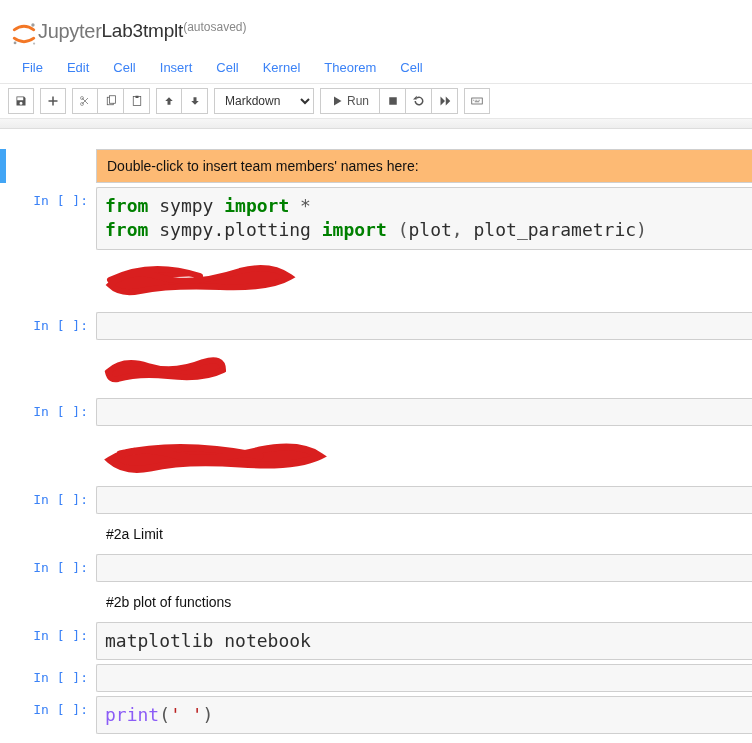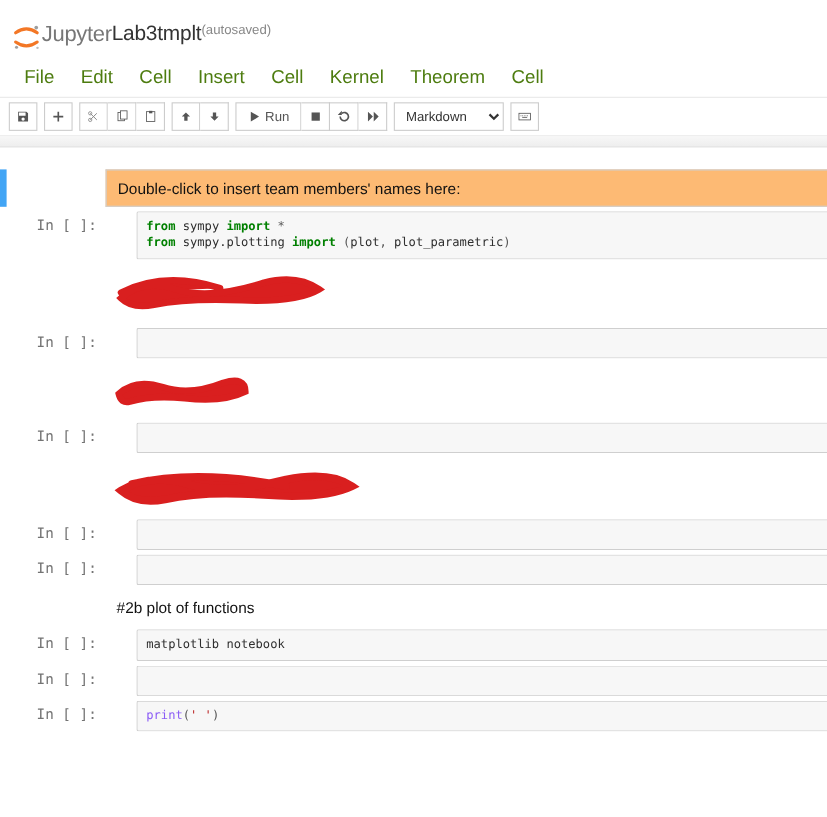--- a/index.html
+++ b/index.html
@@ -38,22 +38,22 @@
       color: #888;
     }
     
     .menubar {
       display: flex;
       padding: 2px 10px 0;
       border-bottom: 1px solid #e7e7e7;
     }
     .menu-item {
       padding: 6px 12px 8px;
-      font-size: 17px;
-      color: #4d7c0f;
+      font-size: 13px;
+      color: #3b82f6;
       cursor: pointer;
     }
     
     .toolbar {
       display: flex;
       align-items: center;
       padding: 4px 8px;
       gap: 0;
       border-bottom: 1px solid #e7e7e7;
       background: #fff;
@@ -106,40 +106,39 @@
     }
     .cell.selected .cell-left-bar {
       background: #42A5F5;
     }
     .prompt {
       width: 90px;
       padding: 6px 8px 6px 0;
       text-align: right;
       font-family: monospace;
       font-size: 13px;
-      color: #737373;
+      color: #3b82f6;
       flex-shrink: 0;
     }
     .cell-content {
       flex: 1;
       min-width: 0;
     }
     .input-area {
       background: #f7f7f7;
       border: 1px solid #cfcfcf;
       border-right: none;
       border-radius: 2px 0 0 2px;
       padding: 6px 8px;
       font-family: "DejaVu Sans Mono", Menlo, Consolas, monospace;
-      font-size: 11px;
+      font-size: 18px;
       line-height: 1.35;
       white-space: pre;
       overflow: hidden;
       min-height: 28px;
-      margin-left: 28px;
     }
     .input-area.empty { padding: 8px 8px; }
     .md-content {
       padding: 8px 10px;
       font-size: 14px;
       color: #111;
     }
     .cell.selected .md-content-wrap {
       border: 1px solid #cfcfcf;
       border-right: none;
@@ -227,47 +226,47 @@
           <path fill="#555" d="M8 3l5 5H10v5H6V8H3l5-5z"></path>
         </svg>
     </button>
     <button class="tbtn">
       <svg viewBox="0 0 16 16">
           <path fill="#555" d="M8 13l5-5H10V3H6v5H3l5 5z"></path>
         </svg>
     </button>
   </div>
   <div class="toolbar-group">
-    <button class="tbtn tbtn-run">
-      <svg viewBox="0 0 16 16">
-          <path fill="#555" d="M4 2l10 6-10 6V2z"></path>
-        </svg>
-      <span>Run</span>
-    </button>
-    <button class="tbtn">
-      <svg viewBox="0 0 16 16">
-          <rect x="3" y="3" width="10" height="10" fill="#555"></rect>
-        </svg>
-    </button>
-    <button class="tbtn">
-      <svg viewBox="0 0 16 16">
-          <path fill="none" stroke="#555" stroke-width="2" d="M3 8a5 5 0 1 0 2-4"></path>
-          <path fill="#555" d="M5 1v5H0z"></path>
-        </svg>
-    </button>
-    <button class="tbtn">
-      <svg viewBox="0 0 16 16">
-          <path fill="#555" d="M2 2l6 6-6 6V2zm7 0l6 6-6 6V2z"></path>
-        </svg>
-    </button>
-  </div>
-  <div class="toolbar-group">
     <select class="cell-type-select">
       <option>Markdown</option>
     </select>
+  </div>
+  <div class="toolbar-group">
+    <button class="tbtn tbtn-run">
+      <svg viewBox="0 0 16 16">
+          <path fill="#555" d="M4 2l10 6-10 6V2z"></path>
+        </svg>
+      <span>Run</span>
+    </button>
+    <button class="tbtn">
+      <svg viewBox="0 0 16 16">
+          <rect x="3" y="3" width="10" height="10" fill="#555"></rect>
+        </svg>
+    </button>
+    <button class="tbtn">
+      <svg viewBox="0 0 16 16">
+          <path fill="none" stroke="#555" stroke-width="2" d="M3 8a5 5 0 1 0 2-4"></path>
+          <path fill="#555" d="M5 1v5H0z"></path>
+        </svg>
+    </button>
+    <button class="tbtn">
+      <svg viewBox="0 0 16 16">
+          <path fill="#555" d="M2 2l6 6-6 6V2zm7 0l6 6-6 6V2z"></path>
+        </svg>
+    </button>
   </div>
   <div class="toolbar-group">
     <button class="tbtn">
       <svg viewBox="0 0 16 16">
           <rect x="1" y="4" width="14" height="8" fill="none" stroke="#555"></rect>
           <path stroke="#555" d="M3 7h1M5 7h1M7 7h1M9 7h1M11 7h1M5 9h6"></path>
         </svg>
     </button>
   </div>
 </div>
@@ -323,20 +322,29 @@
     </div>
     <div class="cell">
       <div class="cell-left-bar"></div>
       <div class="prompt">In [ ]:</div>
       <div class="cell-content">
         <div class="input-area empty"></div>
       </div>
     </div>
     <div class="cell">
       <div class="cell-left-bar"></div>
+      <div class="prompt"></div>
+      <div class="cell-content">
+        <div class="md-content-wrap">
+          <div class="md-content">#2a Limit</div>
+        </div>
+      </div>
+    </div>
+    <div class="cell">
+      <div class="cell-left-bar"></div>
       <div class="prompt">In [ ]:</div>
       <div class="cell-content">
         <div class="input-area empty"></div>
       </div>
     </div>
     <div class="cell">
       <div class="cell-left-bar"></div>
       <div class="prompt"></div>
       <div class="cell-content">
         <div class="md-content-wrap">

